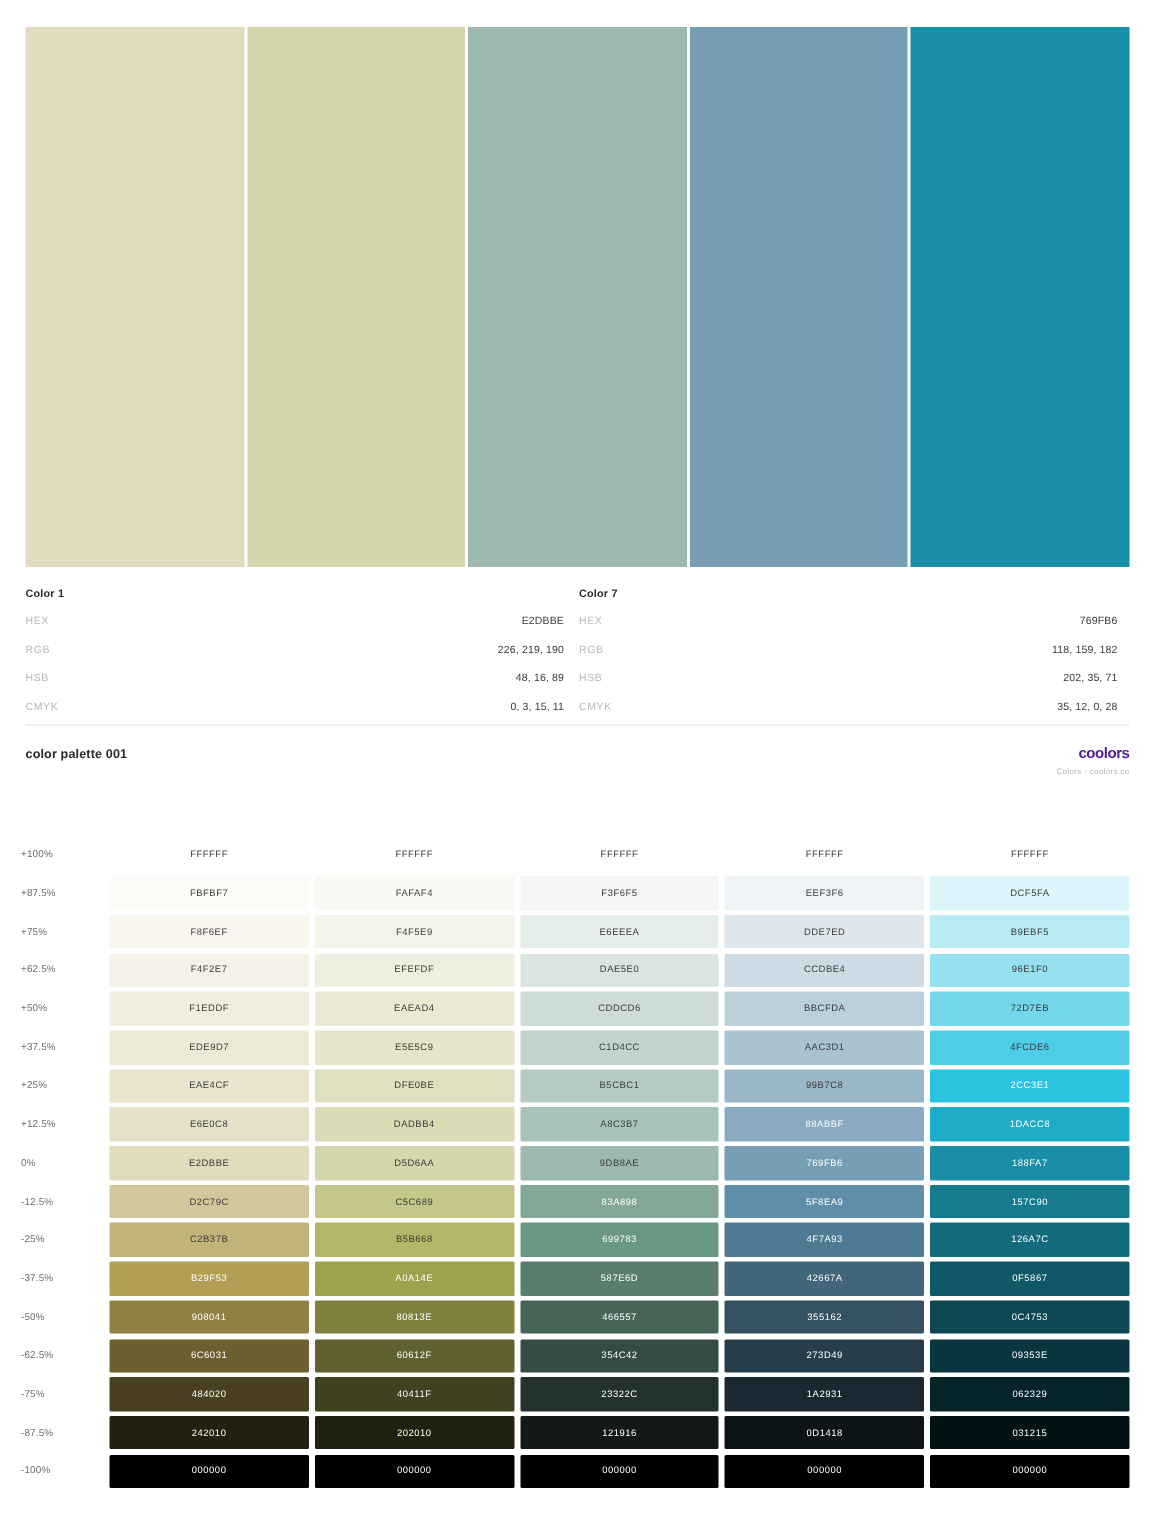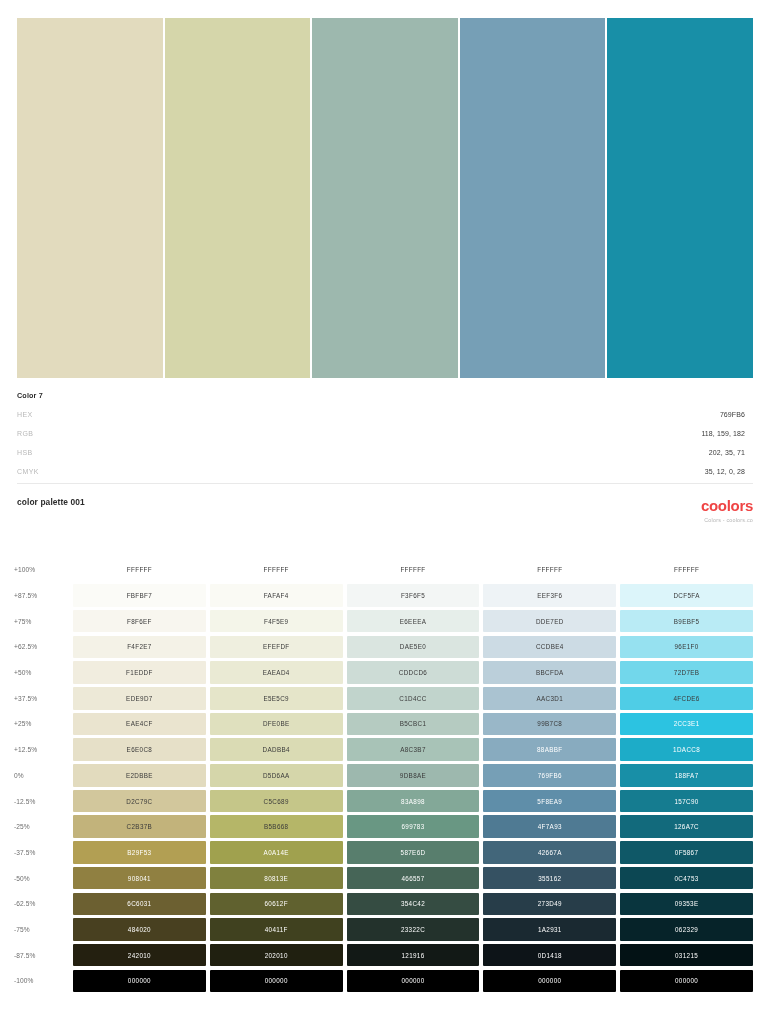--- a/index.html
+++ b/index.html
@@ -76,23 +76,23 @@
     color: #2b2b2b;
     letter-spacing: .1px;
   }
   #brand {
     position: absolute;
     right: 15px;
     top: 498px;
     text-align: right;
   }
   #brand-logo {
-    font-size: 15px;
+    font-size: 10px;
     font-weight: bold;
-    color: #ef4444;
+    color: #4c1d95;
     letter-spacing: -0.3px;
     line-height: 1;
   }
   #brand-sub {
     margin-top: 4px;
     font-size: 5.4px;
     color: #b5b5b5;
     letter-spacing: .2px;
   }
 
@@ -141,20 +141,39 @@
 <div id="swatch-strip">
     <div class="swatch" style="background: rgb(226, 219, 190);"></div>
     <div class="swatch" style="background: rgb(213, 214, 170);"></div>
     <div class="swatch" style="background: rgb(157, 184, 174);"></div>
     <div class="swatch" style="background: rgb(118, 159, 182);"></div>
     <div class="swatch" style="background: rgb(24, 143, 167);"></div>
   </div>
 
 <div id="color-info">
     <div class="info-col">
+      <div class="col-title">Color 1</div>
+      <div class="info-row">
+        <span class="info-key">HEX</span>
+        <span class="info-val">E2DBBE</span>
+      </div>
+      <div class="info-row">
+        <span class="info-key">RGB</span>
+        <span class="info-val">226, 219, 190</span>
+      </div>
+      <div class="info-row">
+        <span class="info-key">HSB</span>
+        <span class="info-val">48, 16, 89</span>
+      </div>
+      <div class="info-row">
+        <span class="info-key">CMYK</span>
+        <span class="info-val">0, 3, 15, 11</span>
+      </div>
+    </div>
+    <div class="info-col">
       <div class="col-title">Color 7</div>
       <div class="info-row">
         <span class="info-key">HEX</span>
         <span class="info-val">769FB6</span>
       </div>
       <div class="info-row">
         <span class="info-key">RGB</span>
         <span class="info-val">118, 159, 182</span>
       </div>
       <div class="info-row">

